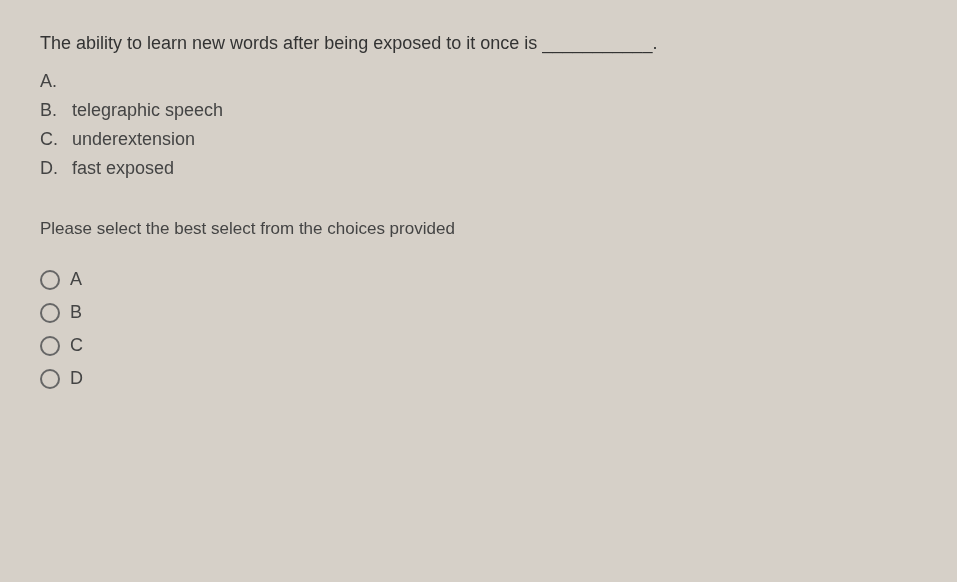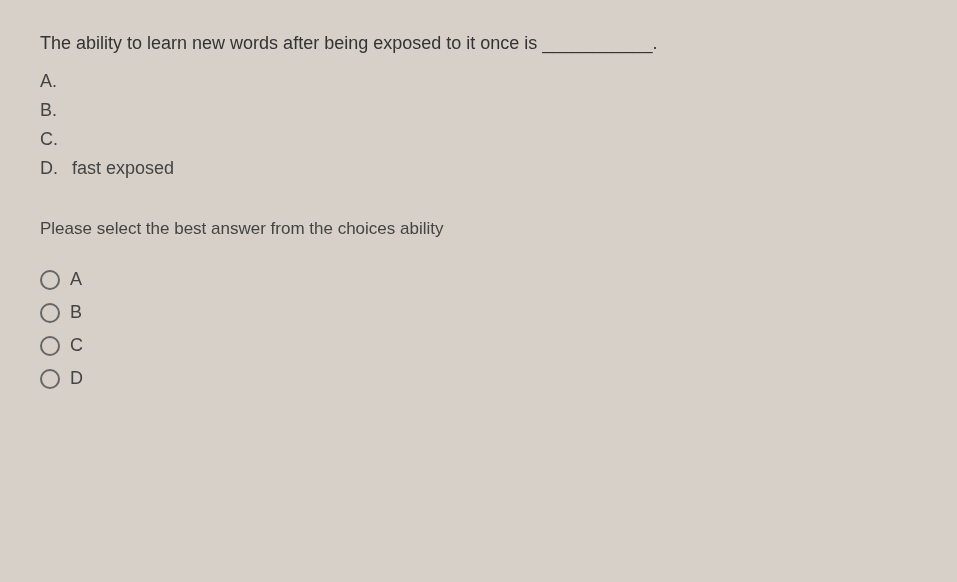--- a/index.html
+++ b/index.html
@@ -84,31 +84,33 @@
 <body>
 
 <p class="question-text">The ability to learn new words after being exposed to it once is ___________.</p>
 
 <ul class="options-list">
   <li>
     <span class="option-letter">A.</span>
   </li>
   <li>
     <span class="option-letter">B.</span>
+    <span>telegraphic speech</span>
   </li>
   <li>
     <span class="option-letter">C.</span>
+    <span>underextension</span>
   </li>
   <li>
     <span class="option-letter">D.</span>
     <span>fast exposed</span>
   </li>
 </ul>
 
-<p class="instruction-text">Please select the best answer from the choices ability</p>
+<p class="instruction-text">Please select the best select from the choices provided</p>
 
 <div class="radio-group">
   <label class="radio-option">
     <span class="radio-circle"></span>
     <span class="radio-label">A</span>
   </label>
   <label class="radio-option">
     <span class="radio-circle"></span>
     <span class="radio-label">B</span>
   </label>

